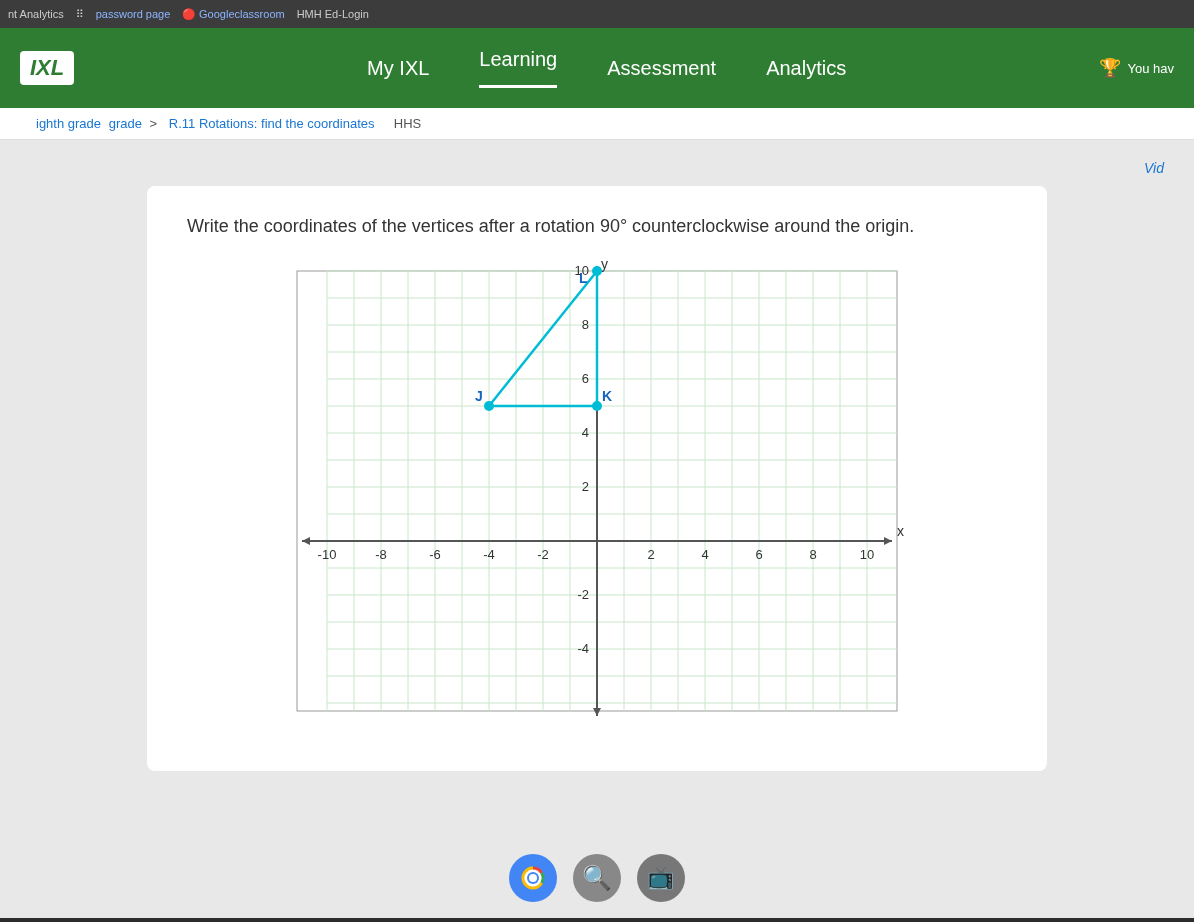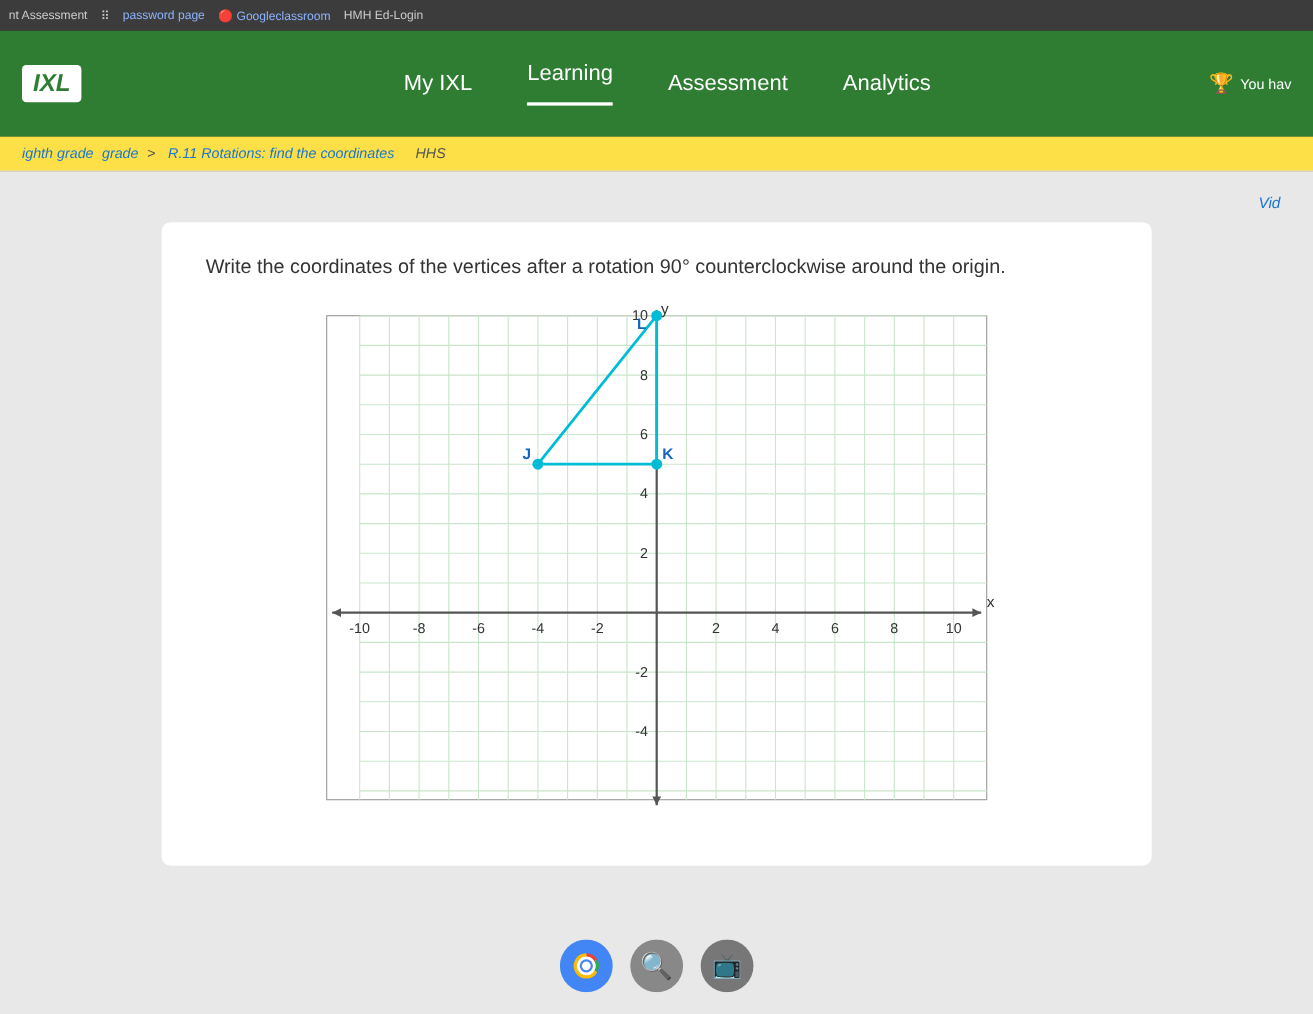--- a/index.html
+++ b/index.html
@@ -13,21 +13,21 @@
       align-items: center;
       padding: 0 8px;
       gap: 12px;
       font-size: 11px;
       color: #ccc;
     }
 
     
     .top-nav {
       background: #2e7d32;
-      height: 96px;
+      height: 80px;
       display: flex;
       align-items: center;
       padding: 0 20px;
       position: relative;
     }
     .ixl-logo {
       background: white;
       color: #2e7d32;
       font-weight: bold;
       font-size: 22px;
@@ -59,26 +59,25 @@
       display: flex;
       align-items: center;
       gap: 6px;
     }
     .trophy-icon {
       font-size: 18px;
     }
 
     
     .breadcrumb-bar {
-      background: #fde047;
-      padding: 8px 16px;
+      background: #ffffff;
+      padding: 8px 32px;
       font-size: 13px;
       color: #555;
       border-bottom: 1px solid #ddd;
-      font-style: italic;
     }
     .breadcrumb-bar a { color: #1976d2; text-decoration: none; }
     .breadcrumb-bar span { margin: 0 4px; }
 
     
     .main-content {
       background: #e8e8e8;
       min-height: calc(922px - 28px - 80px - 36px);
       padding: 20px;
       display: flex;
@@ -139,21 +138,21 @@
       justify-content: center;
       font-size: 22px;
       cursor: pointer;
     }
     .chrome-icon { background: #4285f4; color: white; }
   </style>
 </head>
 <body>
 
 <div class="browser-bar">
-  <span>nt Assessment</span>
+  <span>nt Analytics</span>
   <span>⠿</span>
   <span style="color:#8cb4ff;">password page</span>
   <span style="color:#8cb4ff;text-align:right;">🔴 Googleclassroom</span>
   <span>HMH Ed-Login</span>
 </div>
 
 <div class="top-nav">
   <div class="ixl-logo">IXL</div>
   <div class="nav-links">
     <span class="nav-link">My IXL</span>

